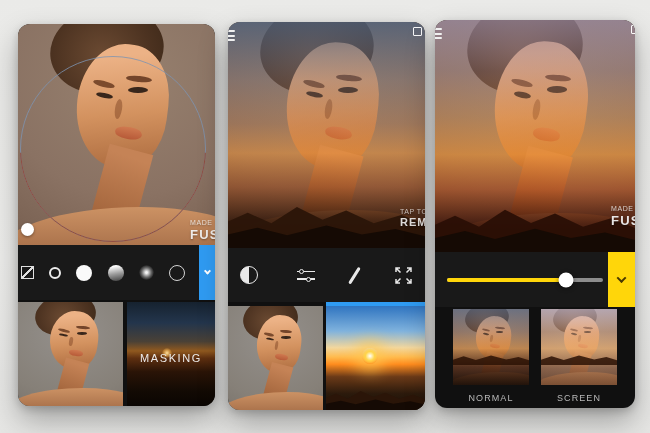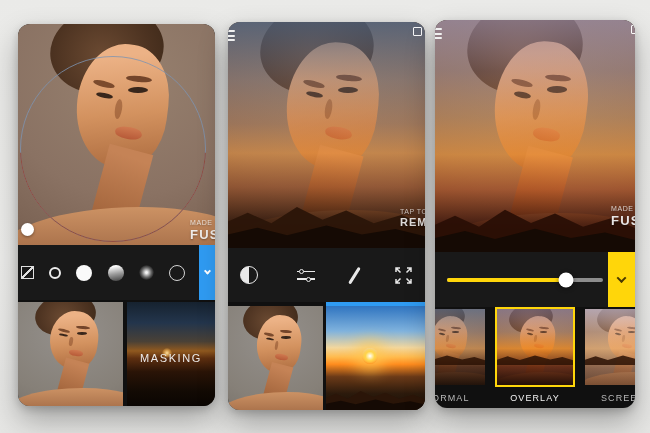--- a/index.html
+++ b/index.html
@@ -360,40 +360,20 @@
   <div class="pa-lips"></div>
   <div class="pa-neck"></div>
   <div class="pa-shoulder"></div>
 </div>
           <div class="blend-ov ov-normal"></div>
           <div class="mini-ridge"></div>
         </div>
         <div class="blend-label">NORMAL</div>
       </div>
       <div class="blend-item">
-        <div class="blend-thumb sel" style="border-color: rgb(255, 214, 10);">
-          <div class="portrait-art">
-  <div class="pa-bg"></div>
-  <div class="pa-hair"></div>
-  <div class="pa-face"></div>
-  <div class="pa-brow-l"></div>
-  <div class="pa-brow-r"></div>
-  <div class="pa-eye-l"></div>
-  <div class="pa-eye-r"></div>
-  <div class="pa-nose"></div>
-  <div class="pa-lips"></div>
-  <div class="pa-neck"></div>
-  <div class="pa-shoulder"></div>
-</div>
-          <div class="blend-ov ov-overlay"></div>
-          <div class="mini-ridge"></div>
-        </div>
-        <div class="blend-label sel">OVERLAY</div>
-      </div>
-      <div class="blend-item">
         <div class="blend-thumb">
           <div class="portrait-art">
   <div class="pa-bg"></div>
   <div class="pa-hair"></div>
   <div class="pa-face"></div>
   <div class="pa-brow-l"></div>
   <div class="pa-brow-r"></div>
   <div class="pa-eye-l"></div>
   <div class="pa-eye-r"></div>
   <div class="pa-nose"></div>

